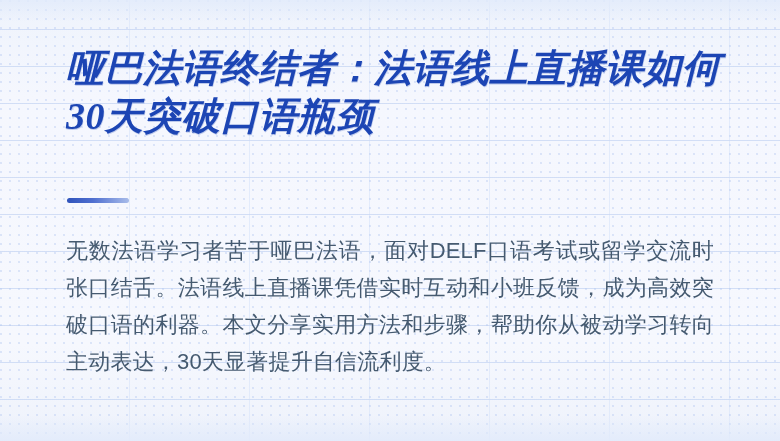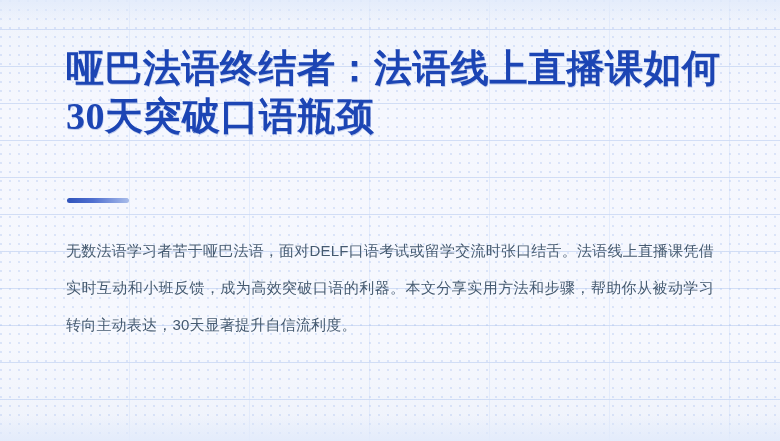--- a/index.html
+++ b/index.html
@@ -75,39 +75,40 @@
     top:44px;
     left:0;
     width:660px;
     font-family:"Liberation Serif", "DejaVu Serif", serif;
     font-weight:700;
     font-size:38px;
     line-height:48px;
     letter-spacing:.5px;
     color:#1c45b4;
     text-shadow:0.5px 0.5px 0 rgba(28,69,180,.25);
+    font-style:italic;
   }
 
   .divider {
     position:absolute;
     top:198px;
     left:1px;
     width:62px;
     height:5px;
     border-radius:3px;
     background:linear-gradient(90deg,#2f53bb 0%,#4f6fd0 42%,#a8bcea 100%);
   }
 
   .summary {
     position:absolute;
     top:232px;
     left:0;
     width:648px;
     font-family:"Liberation Sans", "DejaVu Sans", sans-serif;
-    font-size:15px;
+    font-size:22px;
     line-height:37px;
     color:#455a70;
     letter-spacing:.2px;
     text-align:justify;
   }
 </style>
 </head>
 <body>
 
 <div class="canvas">

